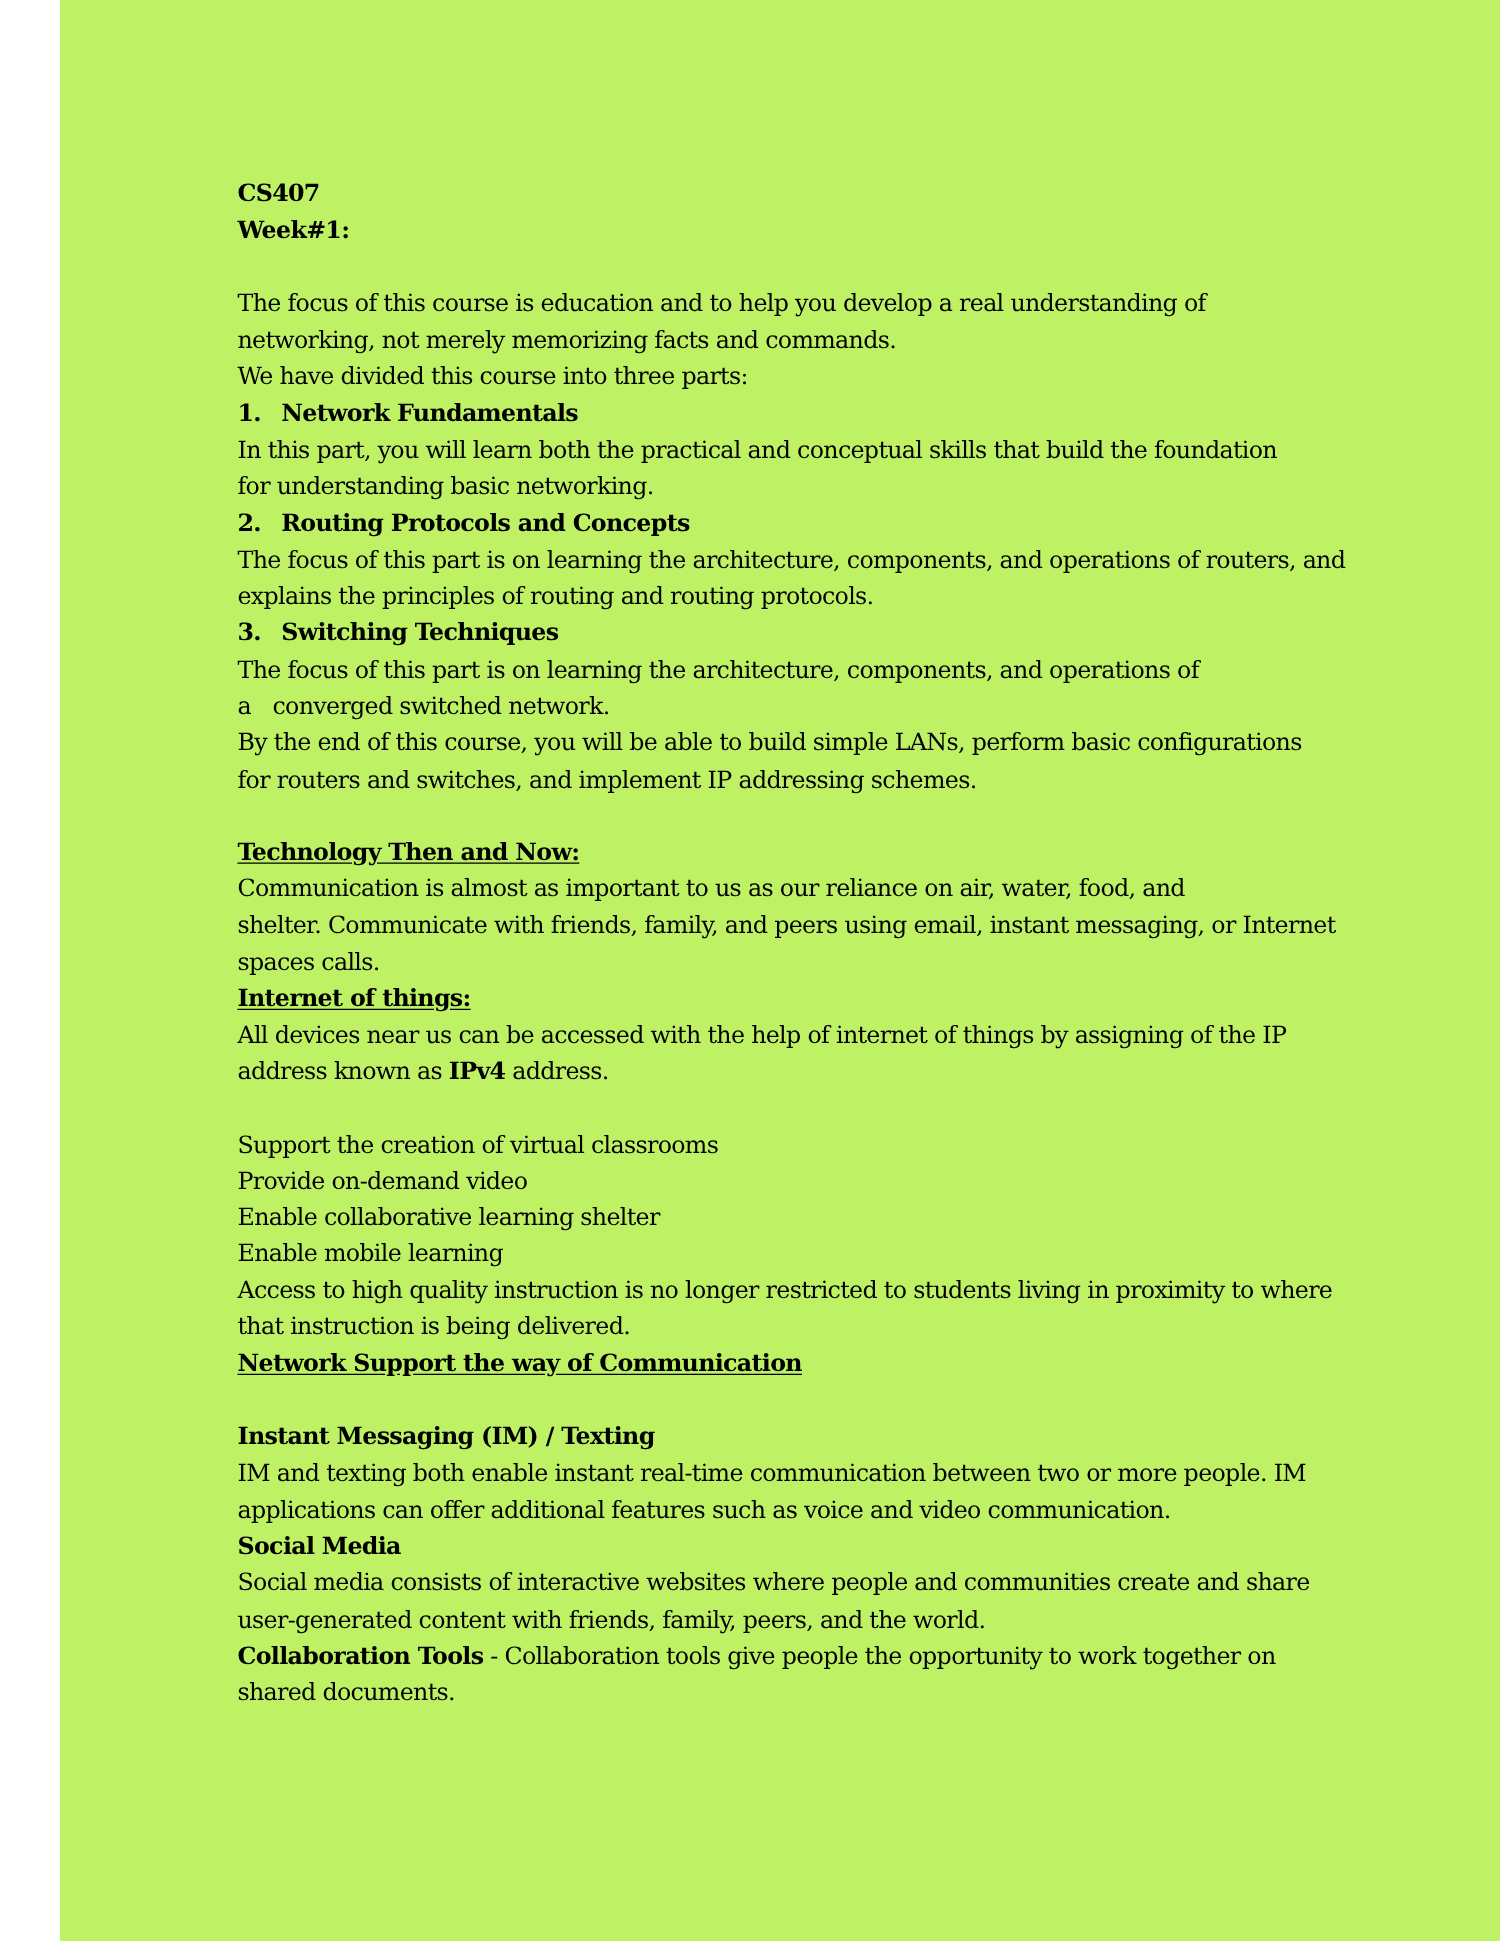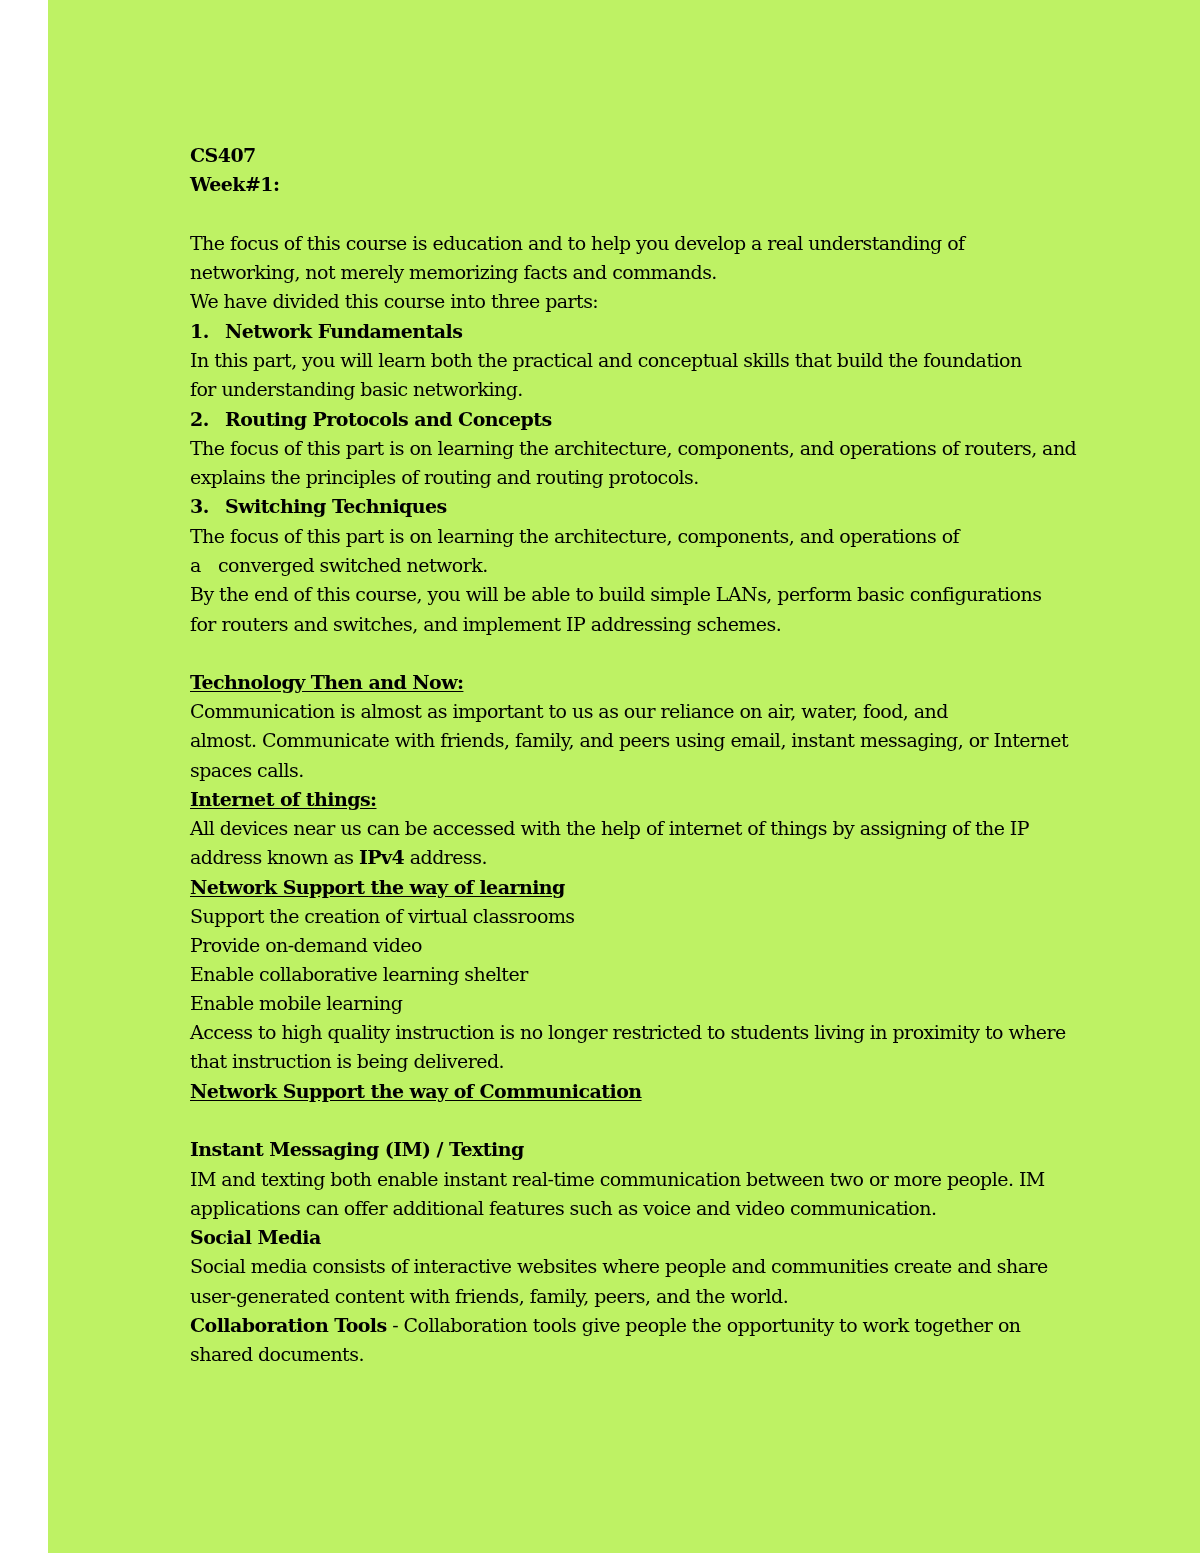--- a/index.html
+++ b/index.html
@@ -50,30 +50,29 @@
   <div class="ln" style="top:524px">The focus of this part is on learning the architecture, components, and operations of</div>
   <div class="ln" style="top:553px">
     <span class="a-indent">a</span><span>converged switched network.</span>
   </div>
 
   <div class="ln" style="top:582px">By the end of this course, you will be able to build simple LANs, perform basic configurations</div>
   <div class="ln" style="top:612px">for routers and switches, and implement IP addressing schemes.</div>
 
   <div class="ln b u" style="top:670px">Technology Then and Now:</div>
   <div class="ln" style="top:699px">Communication is almost as important to us as our reliance on air, water, food, and</div>
-  <div class="ln" style="top:728px">almost. Communicate with friends, family, and peers using email, instant messaging, or Internet</div>
+  <div class="ln" style="top:728px">shelter. Communicate with friends, family, and peers using email, instant messaging, or Internet</div>
   <div class="ln" style="top:758px">spaces calls.</div>
 
   <div class="ln b u" style="top:787px">Internet of things:</div>
   <div class="ln" style="top:816px">All devices near us can be accessed with the help of internet of things by assigning of the IP</div>
   <div class="ln" style="top:845px">
     <span>address known as </span><span class="b">IPv4</span><span> address.</span>
   </div>
 
-  <div class="ln b u" style="top:875px">Network Support the way of learning</div>
   <div class="ln" style="top:904px">Support the creation of virtual classrooms</div>
   <div class="ln" style="top:933px">Provide on-demand video</div>
   <div class="ln" style="top:962px">Enable collaborative learning shelter</div>
   <div class="ln" style="top:991px">Enable mobile learning</div>
   <div class="ln" style="top:1020px">Access to high quality instruction is no longer restricted to students living in proximity to where</div>
   <div class="ln" style="top:1049px">that instruction is being delivered.</div>
 
   <div class="ln b u" style="top:1079px">Network Support the way of Communication</div>
 
   <div class="ln" style="top:1167px">IM and texting both enable instant real-time communication between two or more people. IM</div>

